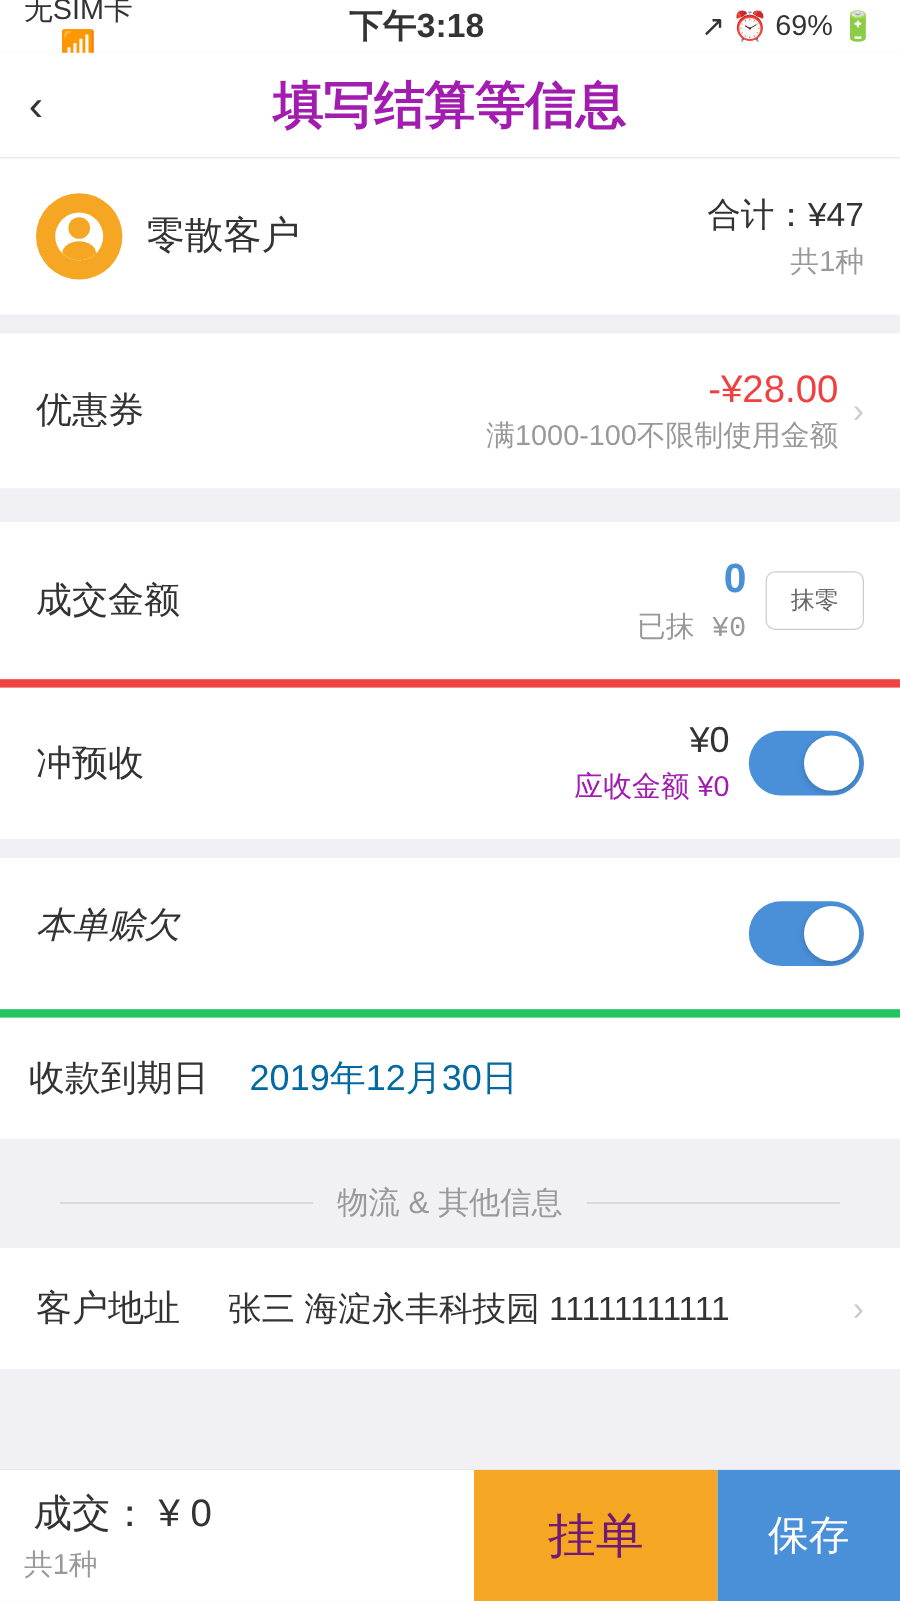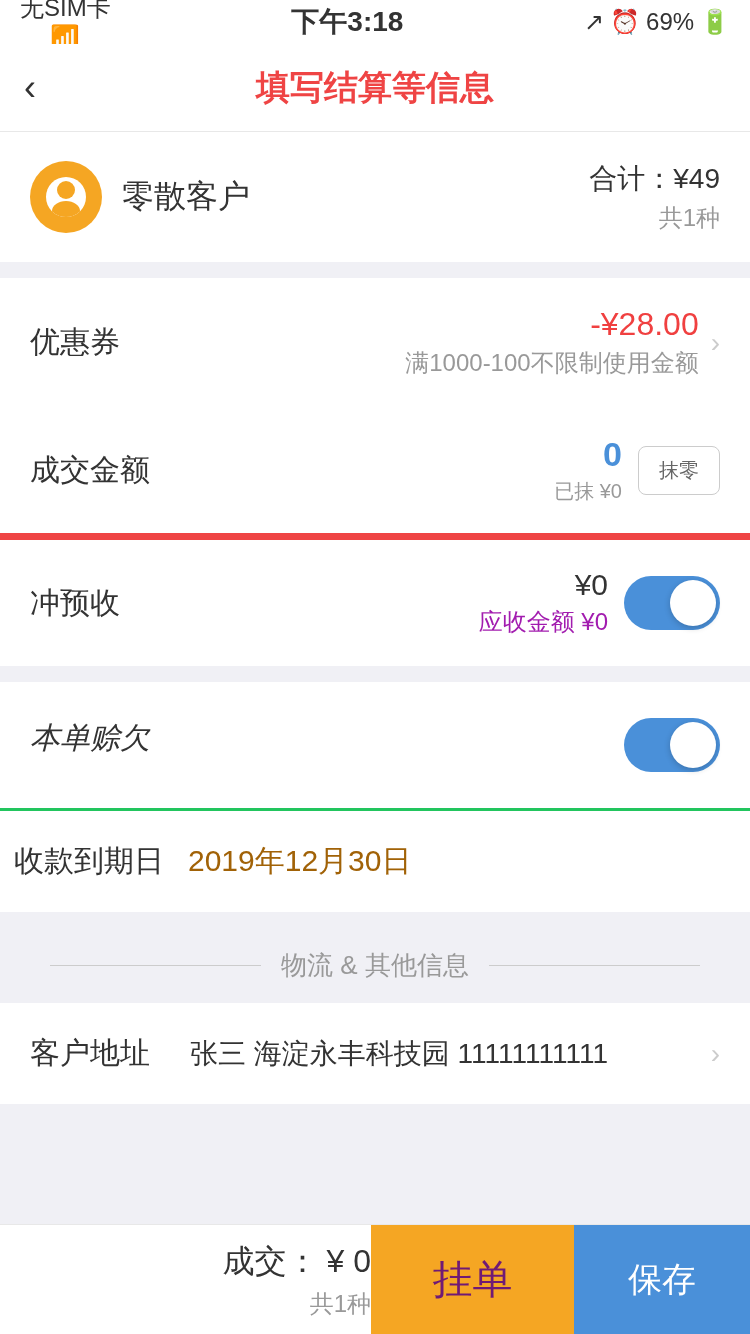--- a/index.html
+++ b/index.html
@@ -40,29 +40,29 @@
       border-bottom: 1px solid #e8e8e8;
     }
     .nav-back {
       position: absolute;
       left: 24px;
       font-size: 36px;
       color: #333;
       cursor: pointer;
     }
     .nav-title {
-      font-size: 34px;
+      font-size: 42px;
       font-weight: 600;
-      color: #ef4444;
+      color: #a21caf;
     }
 
     
     .section {
       background: #fff;
-      margin-bottom: 0;
+      margin-bottom: 28px;
     }
     .section-row {
       display: flex;
       align-items: center;
       justify-content: space-between;
       padding: 28px 30px;
       border-bottom: 7px solid #ef4444;
     }
     .section-row:last-child { border-bottom: none; }
     .row-label {
@@ -160,23 +160,24 @@
       font-size: 28px;
     }
 
     
     .deal-amount-value {
       font-size: 34px;
       color: #4a90d9;
       font-weight: 600;
     }
     .deal-sub {
-      font-size: 20px;
+      font-size: 24px;
       color: #999;
       margin-top: 4px;
+      font-family: Liberation Mono, monospace;
     }
     .round-btn {
       border: 1px solid #ccc;
       border-radius: 8px;
       padding: 10px 20px;
       font-size: 20px;
       color: #666;
       background: #fff;
       cursor: pointer;
     }
@@ -222,31 +223,32 @@
       align-items: flex-start;
       justify-content: space-between;
       padding: 36px 30px;
       font-style: italic;
     }
 
     
     .due-row {
       display: flex;
       align-items: center;
-      padding: 30px 14px;
-      border-top: 3px solid #22c55e;
+      padding: 30px 24px;
+      border-top: 7px solid #22c55e;
     }
     .due-label {
       font-size: 30px;
       color: #333;
       margin-right: 24px;
     }
     .due-date {
       font-size: 30px;
-      color: #a16207;
+      color: #0369a1;
+      margin-left: 10px;
     }
 
     
     .logistics-divider {
       background: #f0f0f5;
       display: flex;
       align-items: center;
       justify-content: center;
       padding: 20px 30px;
       position: relative;
@@ -295,22 +297,21 @@
       left: 0;
       width: 750px;
       height: 110px;
       background: #fff;
       display: flex;
       align-items: center;
       border-top: 1px solid #e8e8e8;
     }
     .bottom-summary {
       flex: 1;
-      padding-left: 30px;
-      text-align: right;
+      padding-left: 20px;
     }
     .bottom-deal {
       font-size: 28px;
       color: #333;
     }
     .bottom-deal span {
       font-size: 32px;
       color: #333;
       font-weight: 500;
       margin-left: 8px;
@@ -326,21 +327,21 @@
       background: #f5a623;
       display: flex;
       align-items: center;
       justify-content: center;
       font-size: 40px;
       color: #701a75;
       font-weight: 500;
       cursor: pointer;
     }
     .bottom-btn-save {
-      width: 176px;
+      width: 152px;
       height: 110px;
       background: #4a90d9;
       display: flex;
       align-items: center;
       justify-content: center;
       font-size: 34px;
       color: #fff;
       font-weight: 500;
       cursor: pointer;
     }
@@ -368,21 +369,21 @@
 </div>
 
 <div class="customer-section section">
   <div class="customer-left">
     <div class="avatar">
       <div class="avatar-icon"></div>
     </div>
     <span class="customer-name">零散客户</span>
   </div>
   <div class="customer-right">
-    <div>合计：¥49</div>
+    <div>合计：¥47</div>
     <div class="total-count">共1种</div>
   </div>
 </div>
 
 <div class="section">
   <div class="section-row">
     <span class="row-label">优惠券</span>
     <div style="text-align:right; display:flex; align-items:center; gap:12px;">
       <div>
         <div class="coupon-amount">-¥28.00</div>

